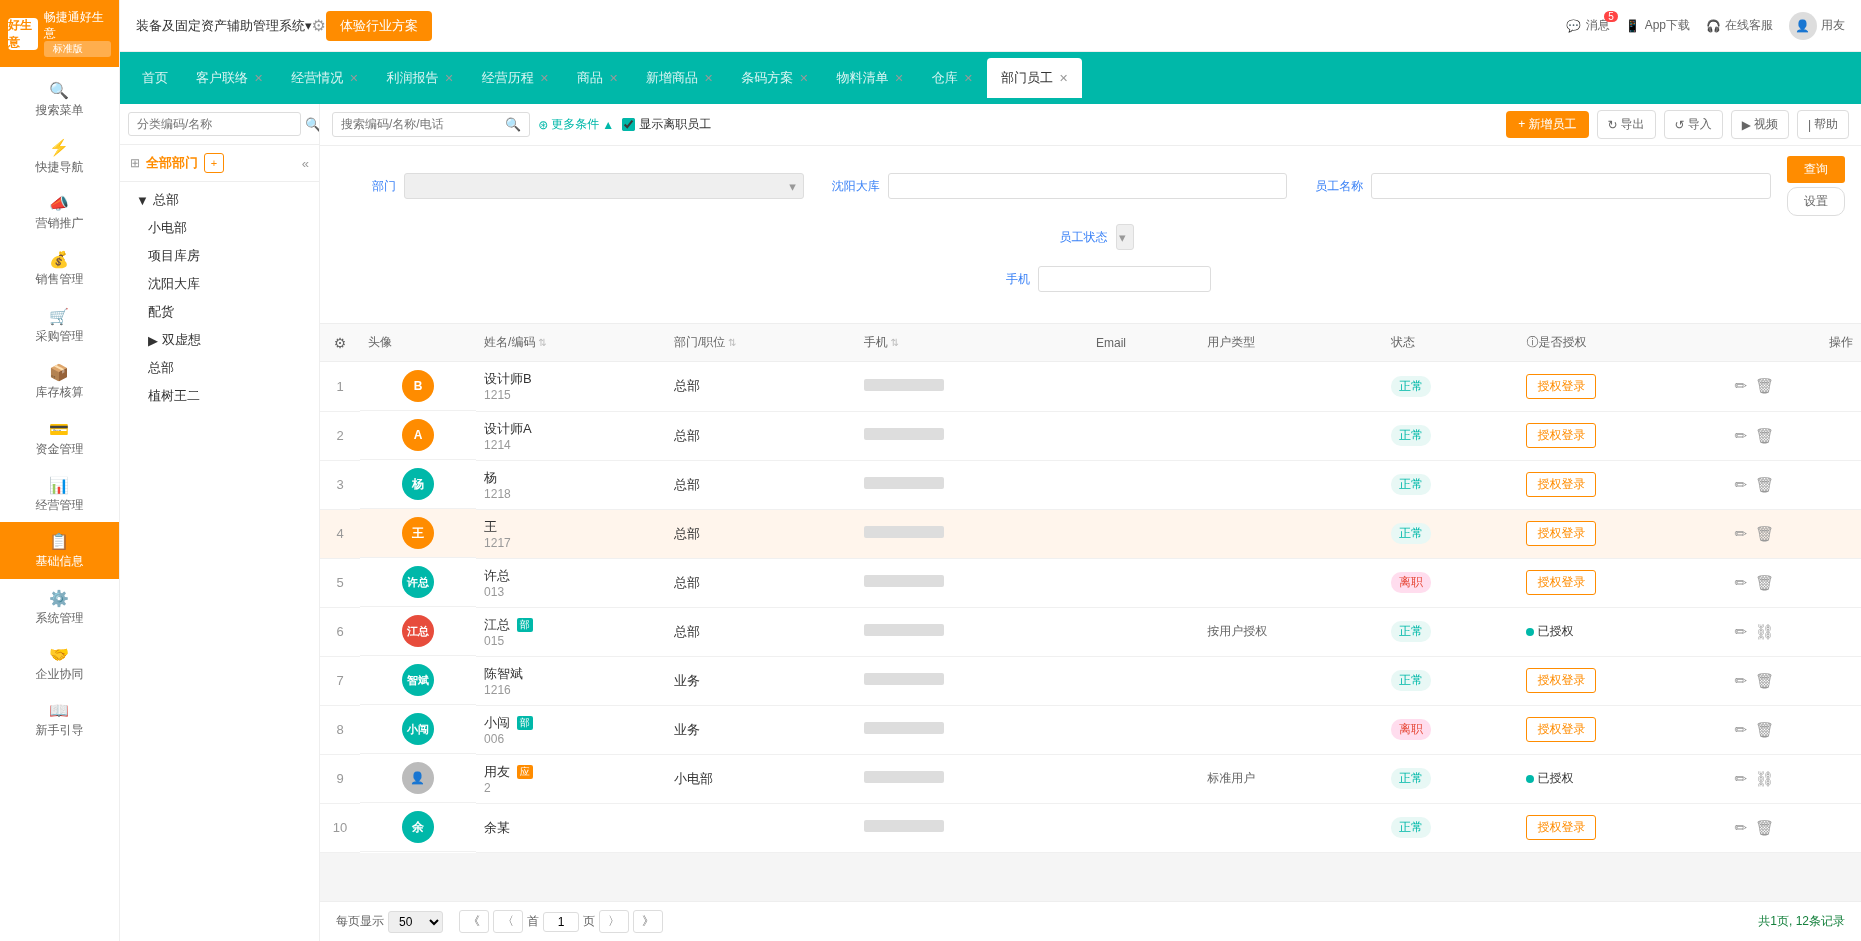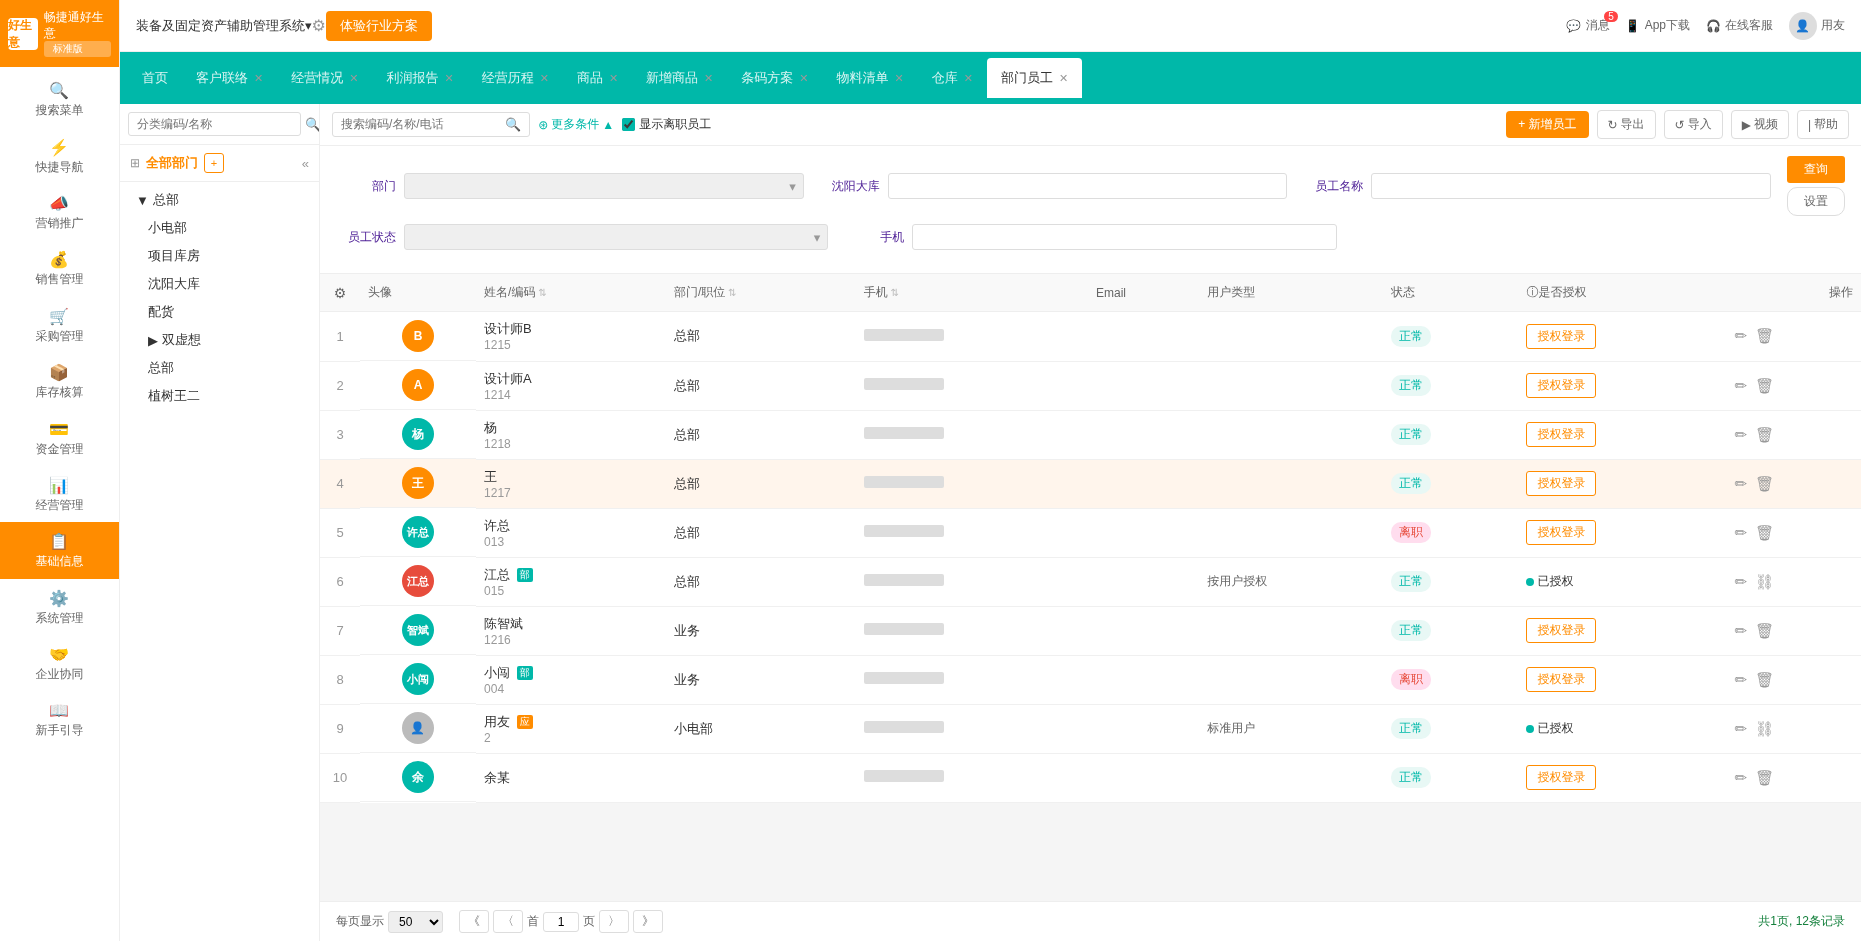--- a/index.html
+++ b/index.html
@@ -65,23 +65,23 @@
     .filter-checkbox { display: flex; align-items: center; gap: 4px; font-size: 12px; cursor: pointer; }
     .filter-checkbox input[type=checkbox] { accent-color: #00b8a9; }
     .filter-spacer { flex: 1; }
     .filter-actions { display: flex; align-items: center; gap: 8px; }
     .btn-primary { background: #ff8c00; color: #fff; border: none; border-radius: 4px; padding: 5px 12px; cursor: pointer; font-size: 12px; display: flex; align-items: center; gap: 3px; }
     .btn-outline { background: #fff; color: #666; border: 1px solid #ddd; border-radius: 4px; padding: 5px 10px; cursor: pointer; font-size: 12px; display: flex; align-items: center; gap: 3px; }
 
     
     .adv-filter { background: #fff; padding: 10px 16px; border-bottom: 1px solid #eee; flex-shrink: 0; }
     .adv-filter-row { display: flex; align-items: center; gap: 16px; margin-bottom: 8px; }
-    .adv-filter-row:last-child { margin-bottom: 13px; }
+    .adv-filter-row:last-child { margin-bottom: 5px; flex-direction: column; }
     .adv-field { display: flex; align-items: center; gap: 8px; flex: 1; }
-    .adv-field label { color: #4c1d95; font-size: 12px; white-space: nowrap; min-width: 60px; text-align: right; }
+    .adv-field label { color: #3b82f6; font-size: 12px; white-space: nowrap; min-width: 60px; text-align: right; }
     .adv-field select, .adv-field input { flex: 1; border: 1px solid #ddd; border-radius: 3px; padding: 5px 8px; font-size: 12px; outline: none; color: #333; }
     .adv-field .select-wrap { flex: 1; position: relative; }
     .adv-field .select-wrap select { width: 100%; appearance: none; }
     .adv-field .select-wrap::after { content: '▾'; position: absolute; right: 8px; top: 50%; transform: translateY(-50%); color: #999; pointer-events: none; }
     .adv-btns { display: flex; flex-direction: column; gap: 4px; }
     .btn-query { background: #ff8c00; color: #fff; border: none; border-radius: 3px; padding: 5px 16px; cursor: pointer; font-size: 12px; }
     .btn-set { background: #fff; color: #666; border: 1px solid #ddd; border-radius: 10px; padding: 5px 16px; cursor: pointer; font-size: 12px; }
 
     
     .table-wrap { flex: 1; overflow: auto; }
@@ -548,21 +548,21 @@
                 </td>
             </tr>
 
             <tr>
               <td class="row-num">8</td>
               <td class="avatar-cell">
                   <div class="avatar teal" style="font-size:11px;">小闯</div>
                 </td>
               <td>
                 <div class="name-main">小闯 <span class="name-tag">部</span></div>
-                <div class="name-code">004</div>
+                <div class="name-code">006</div>
               </td>
               <td>业务</td>
               <td><span class="phone-blur"></span></td>
               <td></td>
               <td></td>
               <td><span class="status-badge status-resign">离职</span></td>
               <td><button class="auth-btn">授权登录</button></td>
               <td>
                   <div class="op-btns">
                     <span class="op-btn">✏</span>

